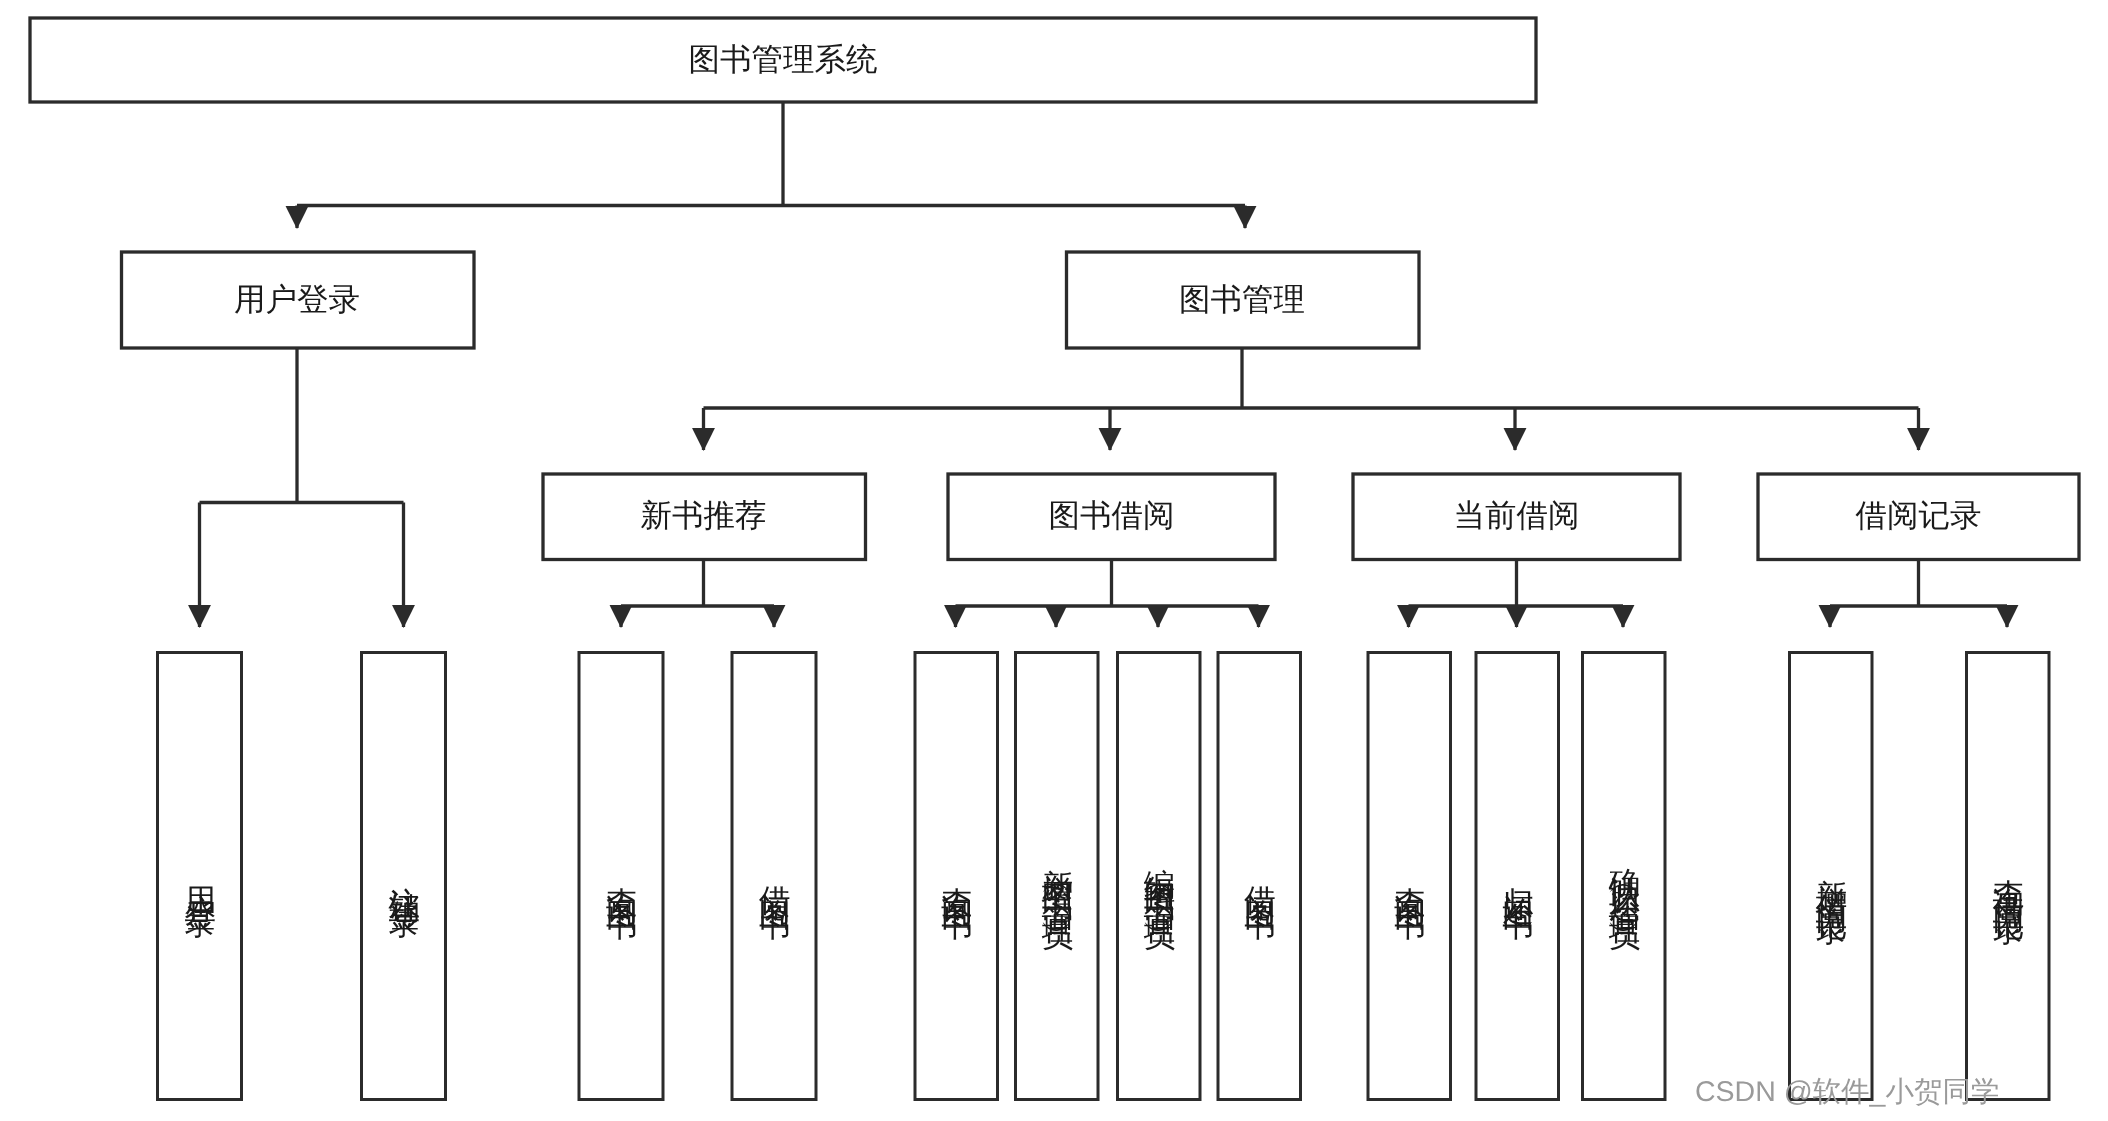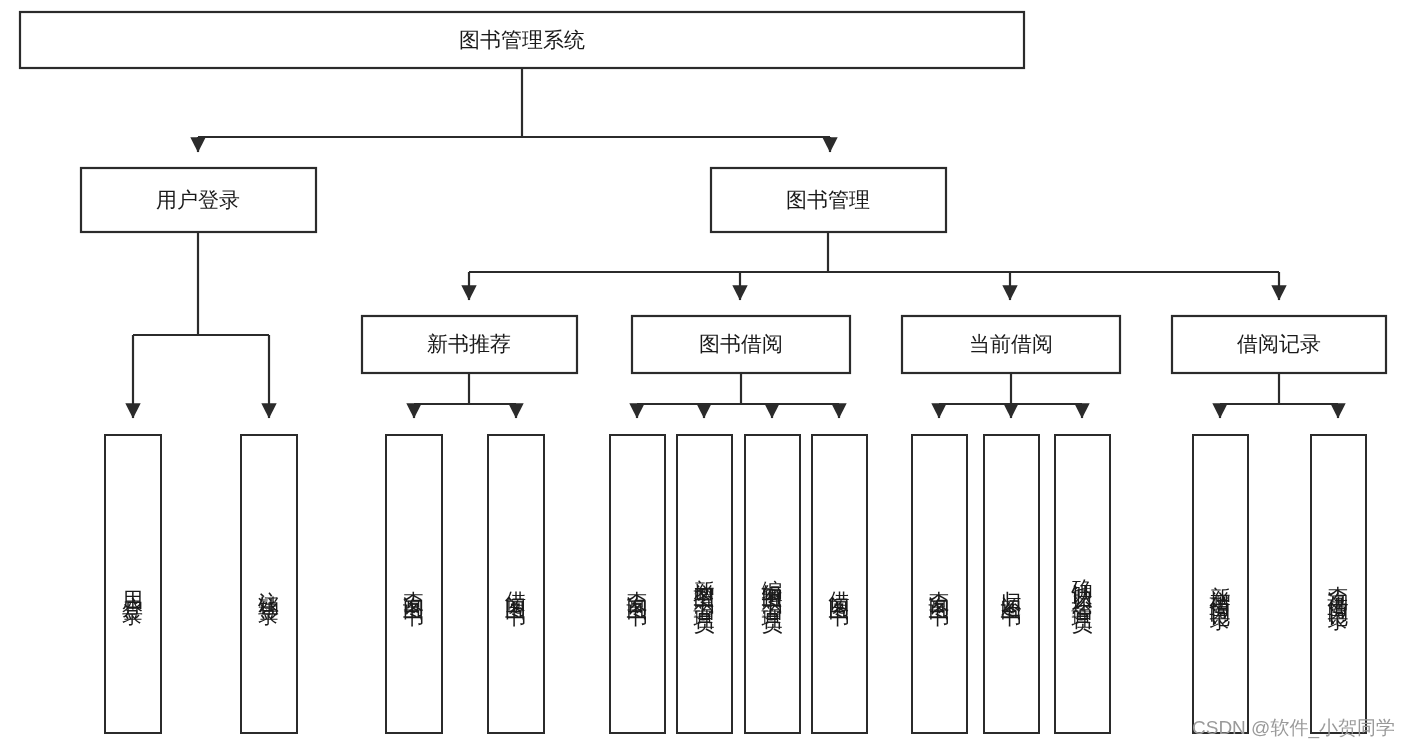--- a/index.html
+++ b/index.html
@@ -225,15 +225,15 @@
   </div>
 
   <div class="leaf-box" style="left:1192px; top:434px; width:57px; height:300px;">
     <span class="leaf-text">新增借阅记录</span>
   </div>
 
   <div class="leaf-box" style="left:1310px; top:434px; width:57px; height:300px;">
     <span class="leaf-text">查询借阅记录</span>
   </div>
 
-  <div class="watermark" style="left:1192px; top:715px;">CSDN @软件_小贺同学</div>
+  <div class="watermark" style="left:1130px; top:715px;">CSDN @软件_小贺同学</div>
 
 </div>
 
 </body></html>

